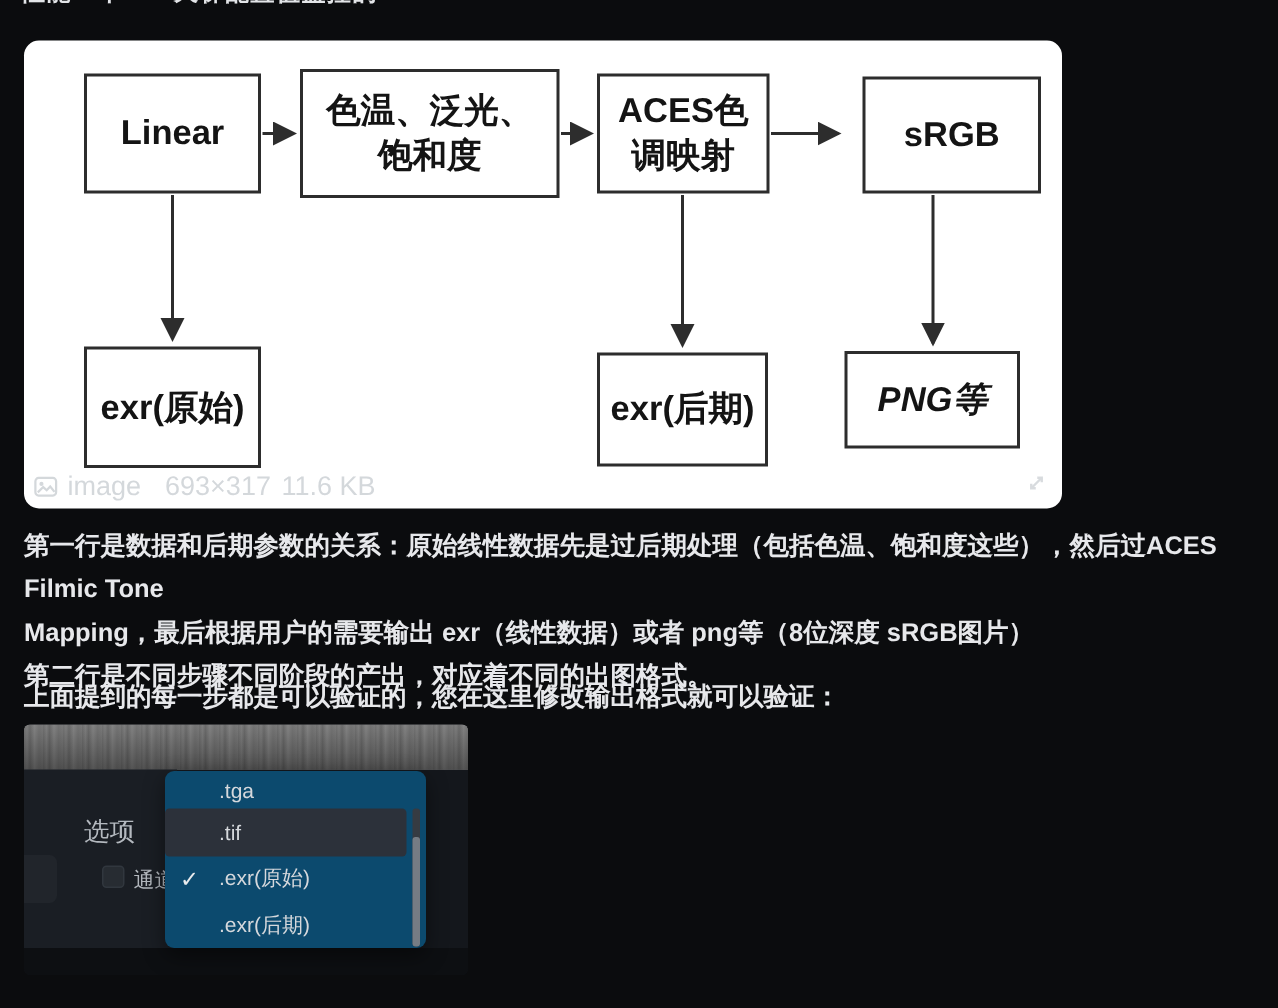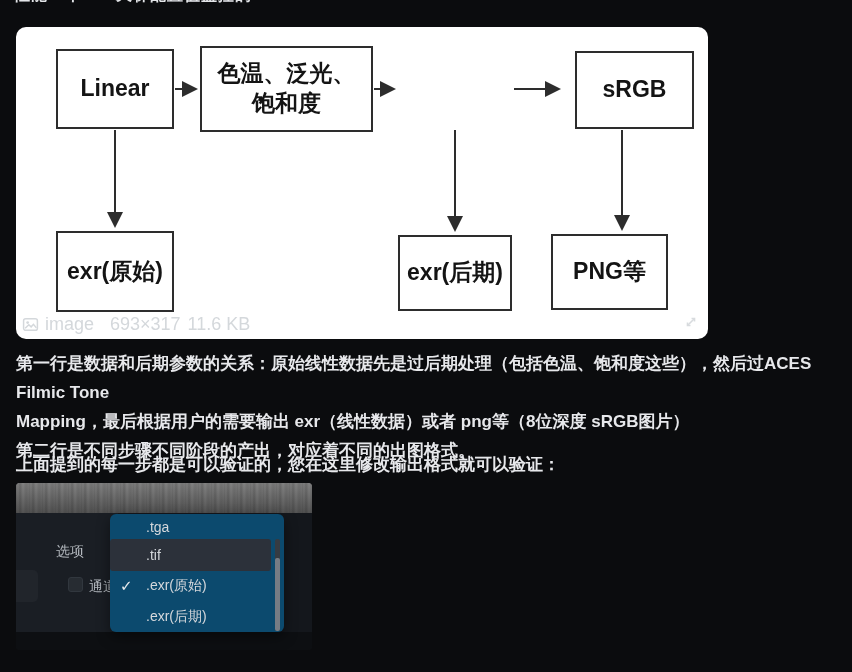--- a/index.html
+++ b/index.html
@@ -25,21 +25,21 @@
     display:flex; align-items:center; justify-content:center;
     font-weight:700; color:#141414; text-align:center;
     white-space:pre-line; line-height:1.3; font-size:23px;
   }
   .fb-linear   { left:40px;  top:22px;  width:118px; height:80px; }
   .fb-posparam { left:184px; top:19px;  width:173px; height:86px; }
   .fb-aces     { left:382px; top:22px;  width:115px; height:80px; }
   .fb-srgb     { left:559px; top:24px;  width:119px; height:78px; }
   .fb-exrraw   { left:40px;  top:204px; width:118px; height:81px; }
   .fb-exrpost  { left:382px; top:208px; width:114px; height:76px; }
-  .fb-png      { left:535px; top:207px; width:117px; height:76px; }
+  .fb-png      { left:547px; top:207px; width:117px; height:65px;font-style:italic; }
   .flow-arrows { position:absolute; left:0; top:0; width:692px; height:312px; pointer-events:none; }
 
   .img-caption {
     position:absolute; left:6px; bottom:4px;
     display:flex; align-items:center;
     color:#c6cbd0; opacity:0.75; font-size:18px; font-weight:500;
   }
   .img-caption svg { margin-right:6px; }
   .img-caption .dims { margin-left:16px; }
   .img-caption .fsize { margin-left:7px; }
@@ -61,21 +61,21 @@
   }
   .shot-band {
     position:absolute; left:0; top:0; width:296px; height:30px;
     background:
       linear-gradient(180deg, rgba(140,140,140,0.15) 0%, rgba(30,30,30,0.45) 100%),
       repeating-linear-gradient(90deg, #6c6c6c 0px, #7c7c7c 2px, #666666 4px, #828282 7px, #707070 10px, #787878 13px),
       #767676;
   }
   .shot-left { position:absolute; left:0; top:30px; width:102px; height:119px; background:#1a1e24; }
   .shot-bottom { position:absolute; left:0; top:149px; width:296px; height:18px; background:#0d0f12; }
-  .opt-label { position:absolute; left:40px; top:60px; font-size:14px; color:#b4b9bf; }
+  .opt-label { position:absolute; left:40px; top:60px; font-size:17px; color:#b4b9bf; }
   .partial-btn { position:absolute; left:-10px; top:87px; width:32px; height:32px; background:#21252b; border-radius:5px; }
   .chk { position:absolute; left:52px; top:94px; width:15px; height:15px; background:#272c32; border:1px solid #31373e; border-radius:3px; }
   .chan-label { position:absolute; left:73px; top:95px; font-size:14px; color:#b2b7bd; }
 
   .dropdown {
     position:absolute; left:94px; top:31px; width:174px; height:118px;
     background:#0c4a6e; border-radius:6px;
     box-shadow:0 5px 14px rgba(0,0,0,0.45);
   }
   .dd-item {
@@ -108,20 +108,22 @@
     <line x1="358" y1="62" x2="378" y2="62" stroke="#2d2d2d" stroke-width="2" marker-end="url(#ah)"></line>
     <line x1="498" y1="62" x2="543" y2="62" stroke="#2d2d2d" stroke-width="2" marker-end="url(#ah)"></line>
     <line x1="99" y1="103" x2="99" y2="199" stroke="#2d2d2d" stroke-width="2" marker-end="url(#ah)"></line>
     <line x1="439" y1="103" x2="439" y2="203" stroke="#2d2d2d" stroke-width="2" marker-end="url(#ah)"></line>
     <line x1="606" y1="103" x2="606" y2="202" stroke="#2d2d2d" stroke-width="2" marker-end="url(#ah)"></line>
   </svg>
 
   <div class="flow-box fb-linear">Linear</div>
   <div class="flow-box fb-posparam">色温、泛光、
 饱和度</div>
+  <div class="flow-box fb-aces">ACES色
+调映射</div>
   <div class="flow-box fb-srgb">sRGB</div>
   <div class="flow-box fb-exrraw">exr(原始)</div>
   <div class="flow-box fb-exrpost">exr(后期)</div>
   <div class="flow-box fb-png">PNG等</div>
 
   <div class="img-caption">
     <svg width="17" height="17" viewBox="0 0 16 16">
       <rect x="1.5" y="2.5" width="13" height="11" rx="2" fill="none" stroke="currentColor" stroke-width="1.4"></rect>
       <circle cx="5.3" cy="6.2" r="1.3" fill="currentColor"></circle>
       <path d="M3 11.5 L6.4 8.2 L8.6 10.2 L10.8 7.8 L13.5 11.2" fill="none" stroke="currentColor" stroke-width="1.4"></path>

